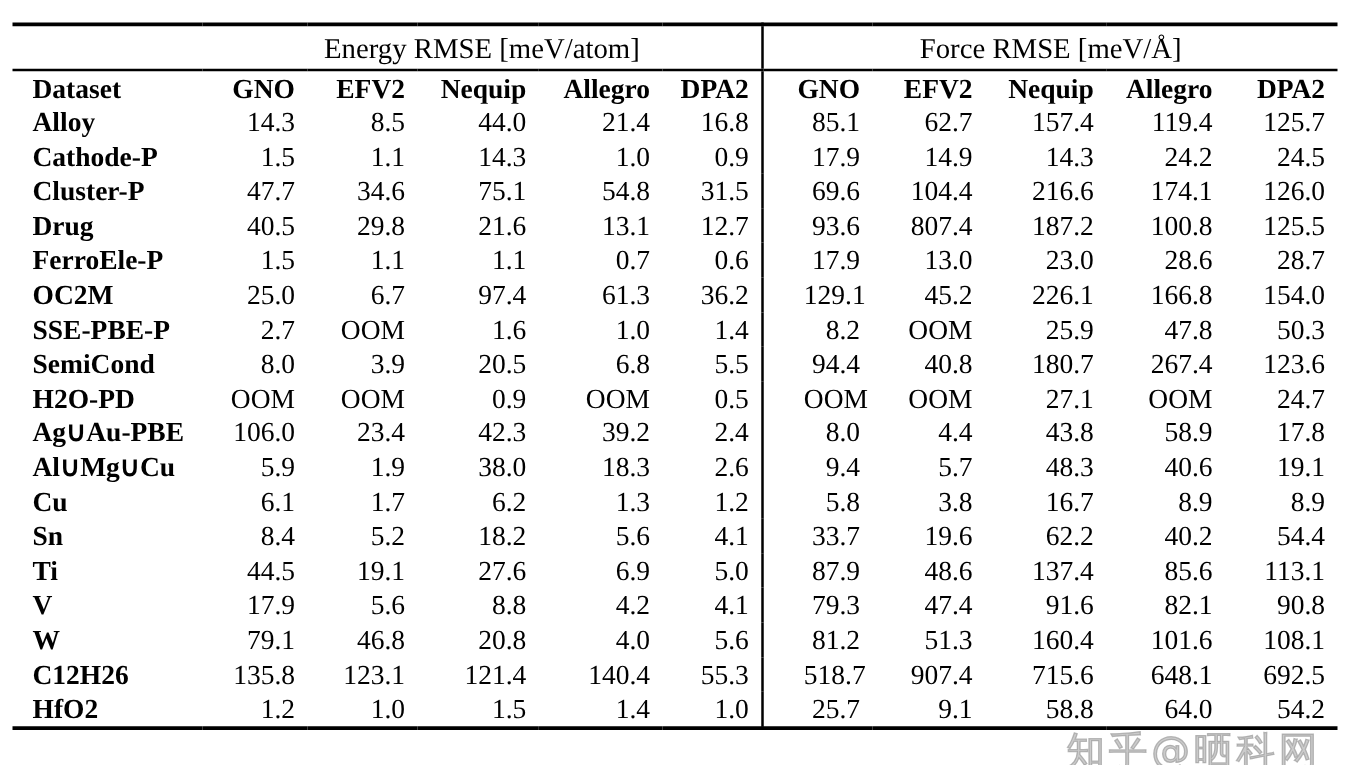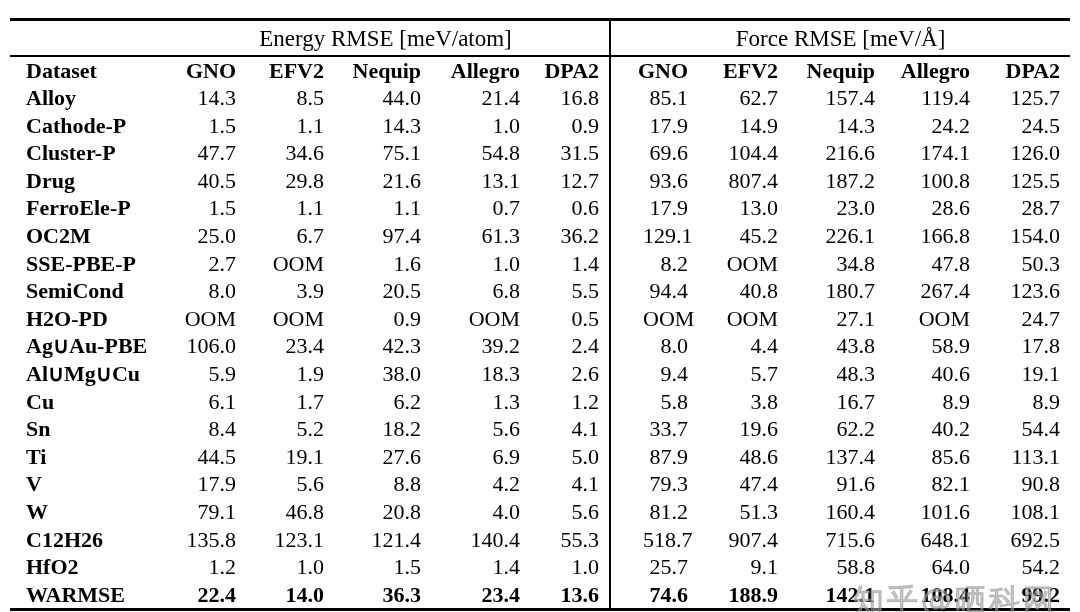--- a/index.html
+++ b/index.html
@@ -183,21 +183,21 @@
         </tr>
         <tr>
           <td class="ds">SSE-PBE-P</td>
           <td>2.7</td>
           <td>OOM</td>
           <td>1.6</td>
           <td>1.0</td>
           <td>1.4</td>
           <td class="divider">8.2</td>
           <td>OOM</td>
-          <td>34.8</td>
+          <td>25.9</td>
           <td>47.8</td>
           <td>50.3</td>
         </tr>
         <tr>
           <td class="ds">SemiCond</td>
           <td>8.0</td>
           <td>3.9</td>
           <td>20.5</td>
           <td>6.8</td>
           <td>5.5</td>
@@ -330,29 +330,16 @@
           <td>1.0</td>
           <td>1.5</td>
           <td>1.4</td>
           <td>1.0</td>
           <td class="divider">25.7</td>
           <td>9.1</td>
           <td>58.8</td>
           <td>64.0</td>
           <td>54.2</td>
         </tr>
-        <tr class="bold-row">
-          <td class="ds">WARMSE</td>
-          <td>22.4</td>
-          <td>14.0</td>
-          <td>36.3</td>
-          <td>23.4</td>
-          <td>13.6</td>
-          <td class="divider">74.6</td>
-          <td>188.9</td>
-          <td>142.1</td>
-          <td>108.4</td>
-          <td>99.2</td>
-        </tr>
       </tbody>
   </table>
   <div class="watermark">知乎@晒科网</div>
 </div>
 
 </body></html>

